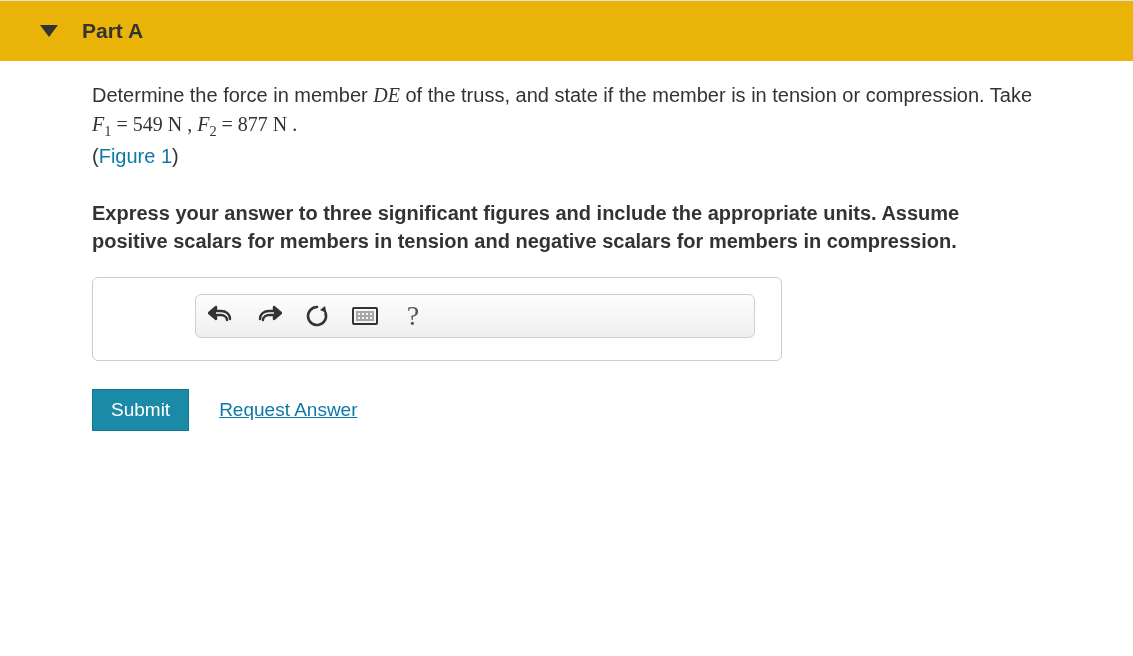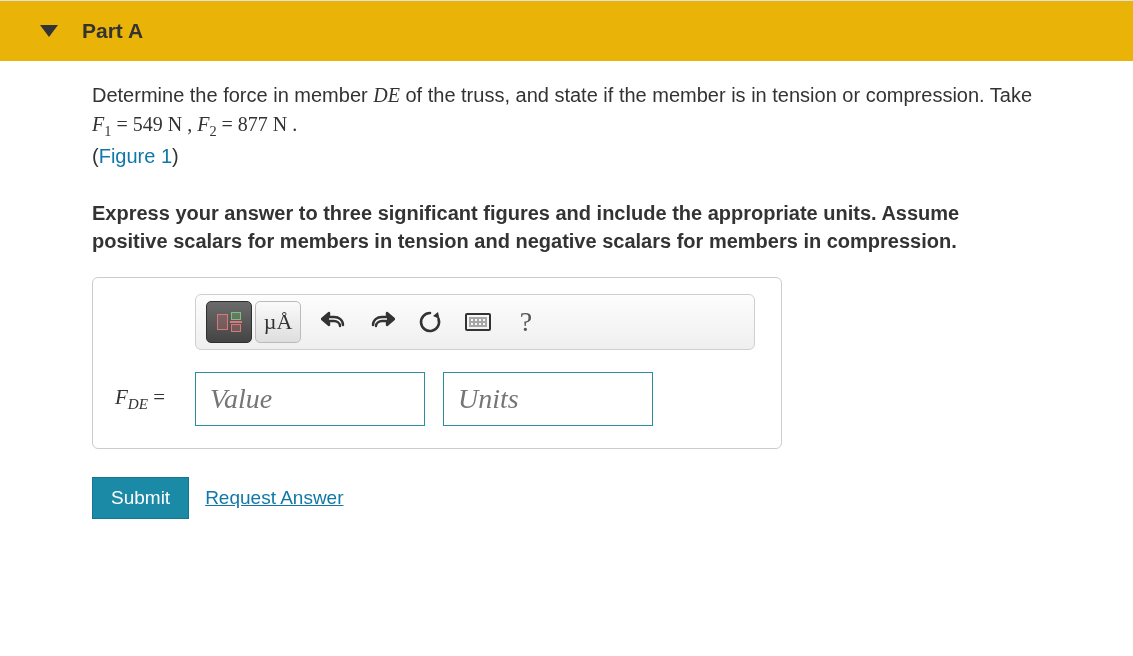--- a/index.html
+++ b/index.html
@@ -111,21 +111,21 @@
     font-size: 28px;
     color: #9a9a9a;
     padding: 8px 14px;
     background:#fff;
     outline:none;
   }
   .value-box { width: 230px; }
   .units-box { width: 210px; margin-left: 18px; }
   .actions {
     margin-top: 28px;
-    display:flex; align-items:center; gap: 16px;
+    display:flex; align-items:center; gap: 30px;
   }
   .submit-btn {
     background:#1b8aa6;
     color:#fff;
     border:1px solid #14758e;
     font-size:19px;
     padding: 9px 18px;
     cursor:pointer;
   }
   .request-link {
@@ -165,35 +165,20 @@
   <p class="prompt-text">
     <span>Determine the force in member </span><span class="mathit">DE</span><span> of the truss, and state if the member is in tension or compression. Take </span><span class="mathit">F</span><sub class="mathrm">1</sub><span class="mathrm"> = </span><span class="mathrm">549</span><span class="mathrm"> </span><span class="mathrm">N</span><span class="mathrm"> , </span><span class="mathit">F</span><sub class="mathrm">2</sub><span class="mathrm"> = </span><span class="mathrm">877</span><span class="mathrm"> </span><span class="mathrm">N</span><span class="mathrm"> .</span>
     <br>
     <span>(</span><a href="#" class="figure-link">Figure 1</a><span>)</span>
   </p>
 
   <p class="instructions">Express your answer to three significant figures and include the appropriate units. Assume positive scalars for members in tension and negative scalars for members in compression.</p>
 
   <div class="answer-box">
     <div class="toolbar">
-      <div class="btn-group">
-        <div class="tb-btn" title="Templates">
-          <div class="tmpl-icon">
-            <div class="sq"></div>
-            <div class="frac">
-                <div class="top"></div>
-                <div class="bar"></div>
-                <div class="bot"></div>
-              </div>
-          </div>
-        </div>
-        <div class="tb-btn light">
-          <span style="font-size:22px;">µÅ</span>
-        </div>
-      </div>
       <div class="tb-icon" title="Undo">
         <svg width="26" height="22" viewBox="0 0 26 22">
             <path d="M22 14c0-5-4-8-9-8H8V2L1 8l7 6v-4h5c3 0 6 2 6 5" fill="none" stroke="#333" stroke-width="2.4" stroke-linejoin="round" stroke-linecap="round"></path>
             <path d="M8 2L1 8l7 6z" fill="#333"></path>
           </svg>
       </div>
       <div class="tb-icon" title="Redo">
         <svg width="26" height="22" viewBox="0 0 26 22">
             <path d="M4 14c0-5 4-8 9-8h5V2l7 6-7 6v-4h-5c-3 0-6 2-6 5" fill="none" stroke="#333" stroke-width="2.4" stroke-linejoin="round" stroke-linecap="round"></path>
             <path d="M18 2l7 6-7 6z" fill="#333"></path>
@@ -206,26 +191,19 @@
           </svg>
       </div>
       <div class="tb-icon" title="Keyboard">
         <div class="kb-icon"></div>
       </div>
       <div class="tb-icon q" title="Help">
         <span>?</span>
       </div>
     </div>
 
-    <div class="answer-row">
-      <div class="answer-label">
-        <span class="mathit">F</span><sub class="sub">DE</sub><span class="mathrm" style="font-style:normal"> = </span>
-      </div>
-      <input class="input-box value-box" placeholder="Value" style="">
-      <input class="input-box units-box" placeholder="Units" style="">
-    </div>
   </div>
 
   <div class="actions">
     <button class="submit-btn">Submit</button>
     <a class="request-link">Request Answer</a>
   </div>
 </div>
 
 </body></html>

